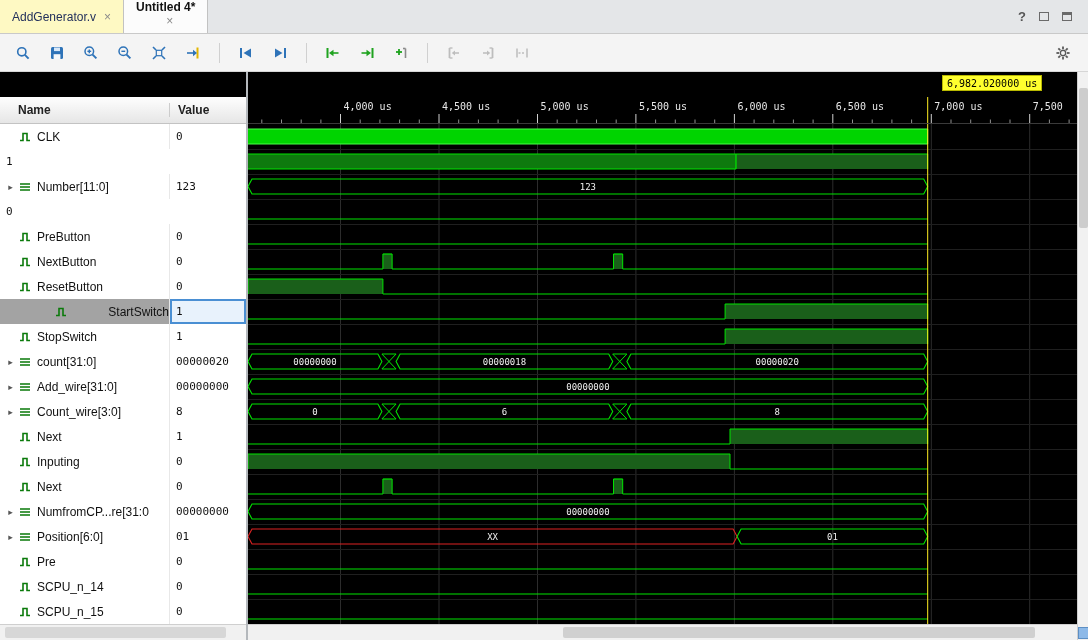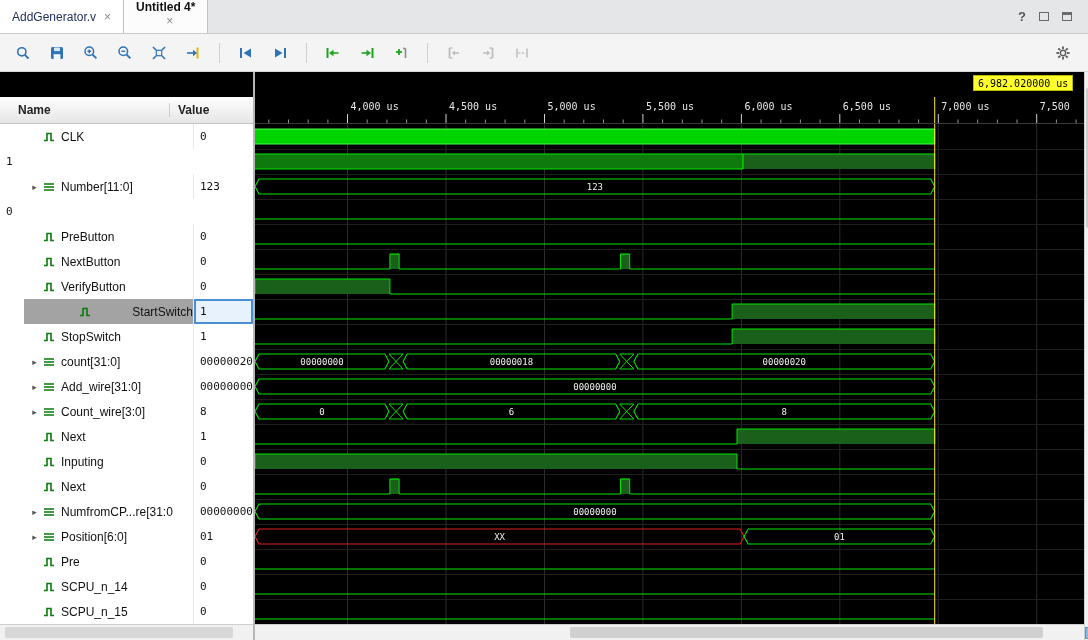--- a/index.html
+++ b/index.html
@@ -8,21 +8,21 @@
     width:1088px; height:640px; overflow:hidden;
     font-family:"Liberation Sans", sans-serif;
     background:#eceef0; font-size:12px;
   }
   .app { width:1088px; height:640px; display:flex; flex-direction:column; }
 
   
   .tabbar { height:34px; background:#e4e6e8; border-bottom:1px solid #c9c9c9;
             display:flex; align-items:stretch; }
   .tab { display:flex; align-items:center; padding:0 12px; border-right:1px solid #c2c2c2;
-         background:#ffffff; color:#23305c; cursor:default; }
+         background:#fef9c3; color:#23305c; cursor:default; }
   .tab.active { background:#fcfcfc; color:#111; font-weight:bold;flex-direction:column; }
   .tab .close { margin-left:8px; color:#8a8a8a; font-size:12px; font-weight:normal; }
   .winicons { margin-left:auto; display:flex; align-items:center; gap:13px; padding-right:16px; color:#555; }
   .winicons .help { font-weight:bold; font-size:13px; }
   .wbox { width:10px; height:9px; border:1.5px solid #6a6a6a; display:inline-block; }
   .wbox2 { width:10px; height:9px; border:1.5px solid #6a6a6a; border-top-width:3px; display:inline-block; }
 
   
   .toolbar { height:38px; background:#f4f4f4; border-bottom:1px solid #d6d6d6;
              display:flex; align-items:center; padding-left:10px; gap:8px; }
@@ -38,21 +38,21 @@
   .left { width:271px; border-right:2px solid #b4b8bc; display:flex; flex-direction:column; background:#fff; }
   .left-top { height:25px; background:#000; }
   .cols-header { height:27px; display:flex; align-items:center;
                  background:linear-gradient(#fefefe,#e6e6e6); border-bottom:1px solid #c3c3c3;
                  font-weight:bold; color:#222; }
   .cols-header .nh { width:170px; padding-left:18px; border-right:1px solid #cccccc; }
   .cols-header .vh { flex:1; padding-left:8px; }
   .rows { height:500px; background:#fff; overflow:hidden; }
   .row { height:25px; display:flex; align-items:stretch; }
   .namecell { width:170px; display:flex; align-items:center; padding-left:4px;
-              border-right:1px solid #e8e8e8;margin-left:24px; }
+              border-right:1px solid #e8e8e8; }
   .valuecell { flex:1; display:flex; align-items:center; padding-left:6px;
                font-family:"DejaVu Sans Mono", monospace; font-size:11px; color:#111; }
   .chev { width:13px; font-size:9px; color:#555; text-align:center; flex:none; }
   .sigicon { margin:0 5px 0 1px; flex:none; }
   .signame { white-space:nowrap; overflow:hidden; color:#111; font-size:12px; }
   .row.selected .namecell { background:#a3a3a3;justify-content:space-between; }
   .row.selected .valuecell { background:#e8f2fc; outline:2px solid #4a8fd3; outline-offset:-2px; }
   .left-hscroll { height:16px; background:#f1f1f1; border-top:1px solid #cfcfcf; position:relative; }
   .left-hscroll .thumb { position:absolute; top:2px; left:2%; width:90%; height:11px; background:#d7d7d7; border-radius:2px; }
 
@@ -268,21 +268,21 @@
       <span class="signame">NextButton</span>
     </div>
     <div class="valuecell">0</div>
   </div>
           <div class="row">
     <div class="namecell">
       <span class="chev"></span>
       <svg class="sigicon" width="14" height="14" viewBox="0 0 14 14">
                 <path d="M2,10.5 L5,10.5 L5,3.5 L9,3.5 L9,10.5 L12,10.5" fill="none" stroke="#0a7a0a" stroke-width="1.6"></path>
               </svg>
-      <span class="signame">VerifyButton</span>
+      <span class="signame">ResetButton</span>
     </div>
     <div class="valuecell">0</div>
   </div>
           <div class="row selected">
     <div class="namecell">
       <span class="chev"></span>
       <svg class="sigicon" width="14" height="14" viewBox="0 0 14 14">
                 <path d="M2,10.5 L5,10.5 L5,3.5 L9,3.5 L9,10.5 L12,10.5" fill="none" stroke="#0a7a0a" stroke-width="1.6"></path>
               </svg>
       <span class="signame">StartSwitch</span>
@@ -410,21 +410,21 @@
     <div class="valuecell">0</div>
   </div>
         </div>
       <div class="left-hscroll">
         <div class="thumb"></div>
       </div>
     </div>
 
     <div class="wave">
       <div class="wave-top">
-        <div class="cursor-box" id="cursorBox" style="left: 718px;">6,982.020000 us</div>
+        <div class="cursor-box" id="cursorBox" style="left: 694px;">6,982.020000 us</div>
       </div>
       <svg id="ruler" width="829" height="27" style="background:#000">
           <line x1="13.8" y1="22.5" x2="13.8" y2="27" stroke="#909090"></line>
           <line x1="33.5" y1="22.5" x2="33.5" y2="27" stroke="#909090"></line>
           <line x1="53.2" y1="22.5" x2="53.2" y2="27" stroke="#909090"></line>
           <line x1="72.9" y1="22.5" x2="72.9" y2="27" stroke="#909090"></line>
           <line x1="92.5" y1="17" x2="92.5" y2="27" stroke="#cfcfcf"></line>
           <line x1="112.2" y1="22.5" x2="112.2" y2="27" stroke="#909090"></line>
           <line x1="131.9" y1="22.5" x2="131.9" y2="27" stroke="#909090"></line>
           <line x1="151.6" y1="22.5" x2="151.6" y2="27" stroke="#909090"></line>

